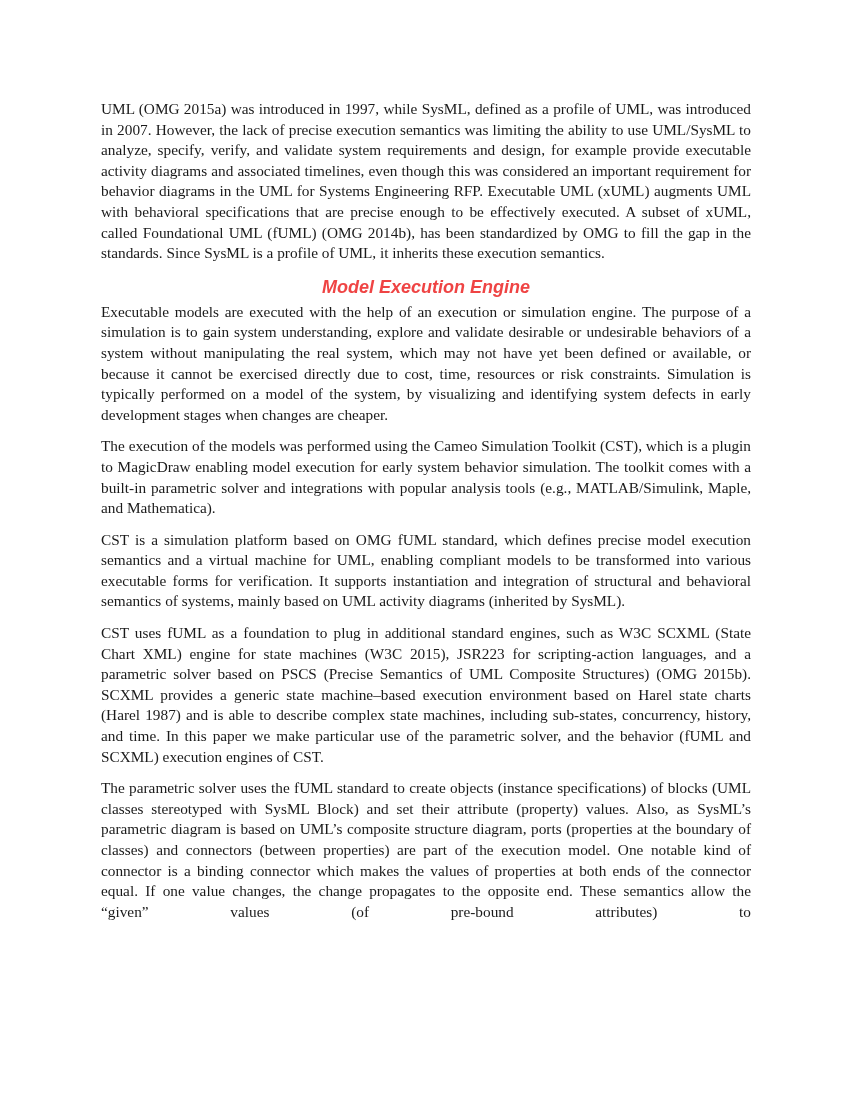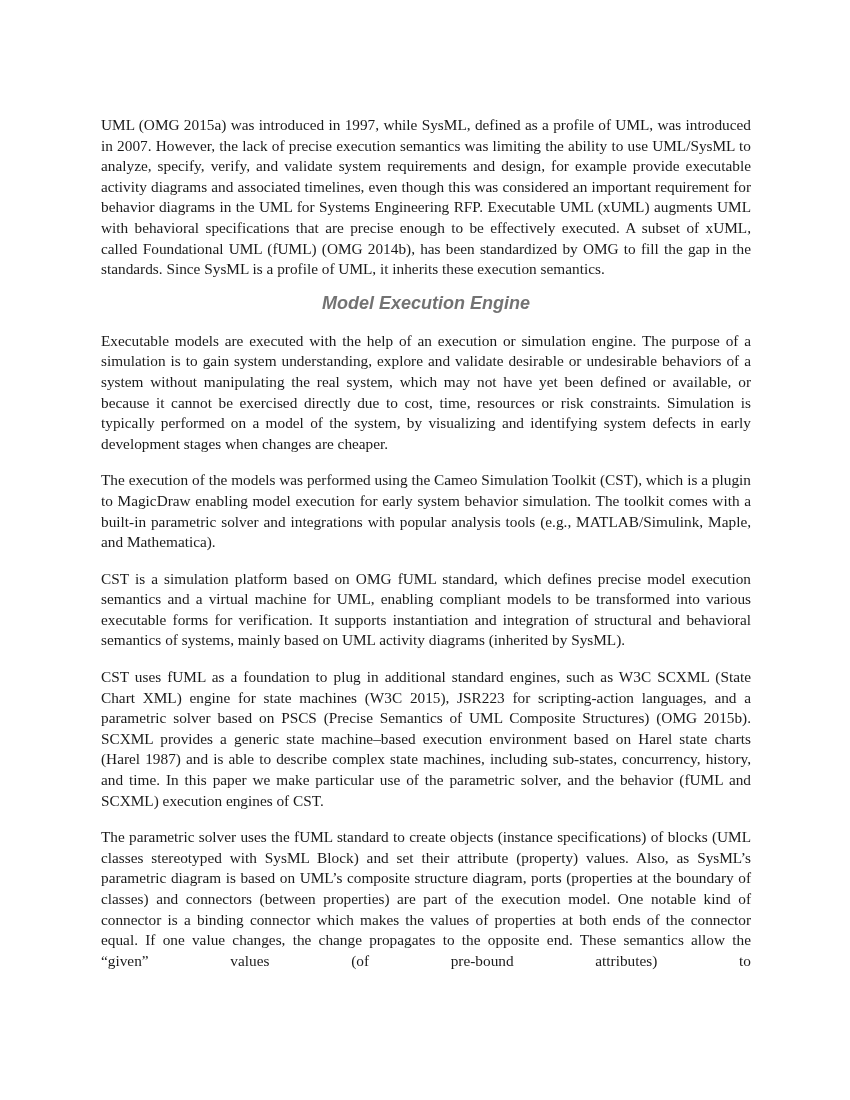--- a/index.html
+++ b/index.html
@@ -17,36 +17,36 @@
     position: absolute;
     left: 101px;
     top: 99px;
     width: 650px;
     color: #1a1a1a;
     font-family: "Liberation Serif", serif;
     font-size: 15.3px;
     line-height: 20.6px;
   }
   .para {
-    margin: 16px 0 11px 0;
+    margin: 0 0 11px 0;
     text-align: justify;
     hyphens: none;
   }
   .para.continues {
     text-align-last: justify;
   }
   .section-heading {
     margin: 10px 0 3px 0;
     text-align: center;
     font-family: "Liberation Sans", sans-serif;
     font-style: italic;
     font-weight: bold;
     font-size: 18px;
     line-height: 24px;
-    color: #737373;
+    color: #ef4444;
   }
 </style>
 </head>
 <body>
 
 <div class="page">
   <p class="para">UML (OMG 2015a) was introduced in 1997, while SysML, defined as a profile of UML, was introduced in 2007. However, the lack of precise execution semantics was limiting the ability to use UML/SysML to analyze, specify, verify, and validate system requirements and design, for example provide executable activity diagrams and associated timelines, even though this was considered an important requirement for behavior diagrams in the UML for Systems Engineering RFP. Executable UML (xUML) augments UML with behavioral specifications that are precise enough to be effectively executed. A subset of xUML, called Foundational UML (fUML) (OMG 2014b), has been standardized by OMG to fill the gap in the standards. Since SysML is a profile of UML, it inherits these execution semantics.</p>
 
   <h2 class="section-heading">Model Execution Engine</h2>
 

